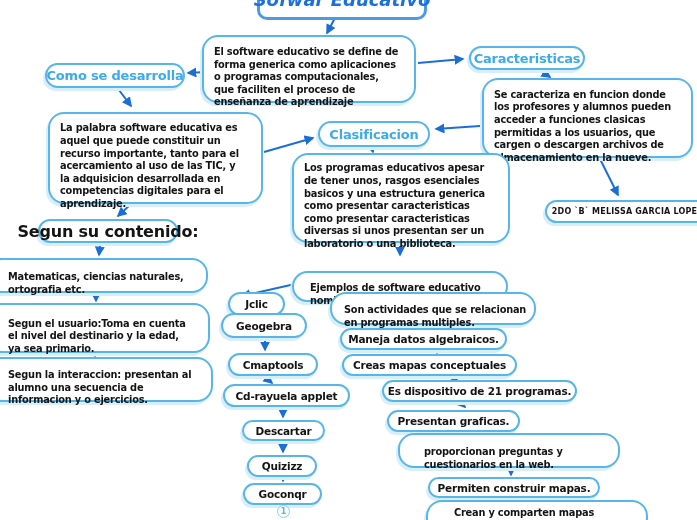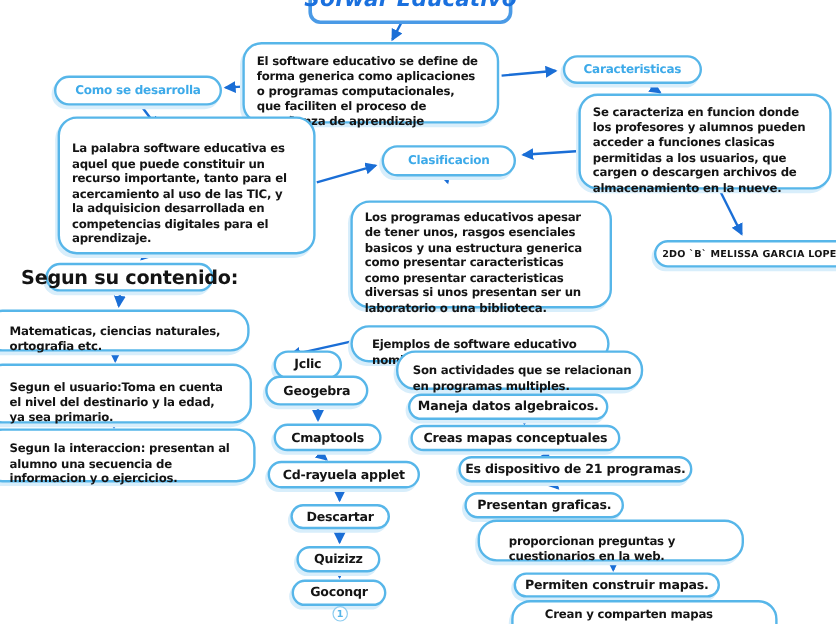--- a/index.html
+++ b/index.html
@@ -15,34 +15,34 @@
   }
   .box{
     border-radius:16px;padding:20px 6px 3px 10px;font-size:9.8px;
     line-height:12.6px;letter-spacing:-0.2px;display:flex;align-items:center;
   }
   .pill{
     border-radius:999px;font-size:10.5px;letter-spacing:-0.2px;
     display:flex;align-items:center;justify-content:center;text-align:center;
     white-space:nowrap;
   }
-  .topic{color:#3daae9;font-size:10px;}
+  .topic{color:#3daae9;font-size:13px;}
   #n-title{
     left:257px;top:-22px;width:170px;height:42px;border-radius:10px;
     border:3px solid #4a9ae6;color:#1a70de;font-size:18px;font-style:italic;
     display:flex;align-items:center;justify-content:center;box-shadow:none;
     white-space:nowrap;
   }
   #n-definition{left:202px;top:35px;width:214px;height:68px;}
   #n-como{left:45px;top:63px;width:140px;height:25px;}
   #n-caracteristicas{left:469px;top:46px;width:116px;height:24px;}
   #n-se-caracteriza{left:482px;top:78px;width:211px;height:80px;}
-  #n-la-palabra{left:48px;top:97px;width:215px;height:115px;}
+  #n-la-palabra{left:48px;top:112px;width:215px;height:92px;}
   #n-clasificacion{left:318px;top:121px;width:112px;height:26px;text-align:center;}
-  #n-los-programas{left:292px;top:153px;width:218px;height:90px;margin-top:14px;}
+  #n-los-programas{left:292px;top:153px;width:218px;height:90px;}
   #n-melissa{left:545px;top:200px;width:165px;height:23px;font-size:8px;letter-spacing:0.2px;}
   #n-segun-contenido{left:38px;top:219px;width:140px;height:24px;font-size:16px;}
   #n-matematicas{left:-14px;top:258px;width:222px;height:35px;padding-left:20px;}
   #n-segun-usuario{left:-14px;top:303px;width:224px;height:50px;padding-left:20px;}
   #n-segun-interaccion{left:-14px;top:357px;width:227px;height:45px;padding-left:20px;}
   #n-ejemplos{left:292px;top:258px;width:216px;height:31px;padding-left:16px;margin-top:13px;}
   #n-jclic{left:228px;top:292px;width:57px;height:24px;}
   #n-geogebra{left:221px;top:313px;width:86px;height:25px;}
   #n-cmaptools{left:228px;top:353px;width:90px;height:23px;}
   #n-cd-rayuela{left:223px;top:384px;width:127px;height:23px;}

